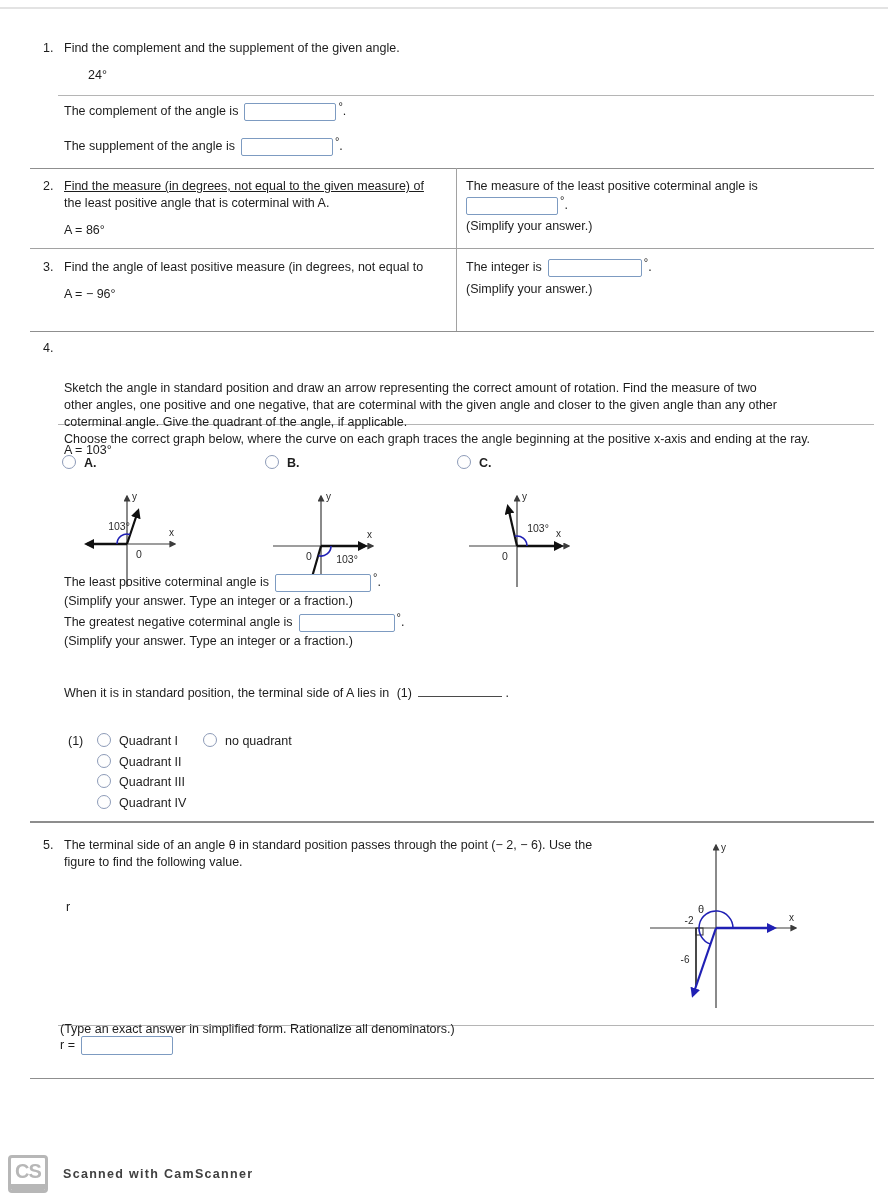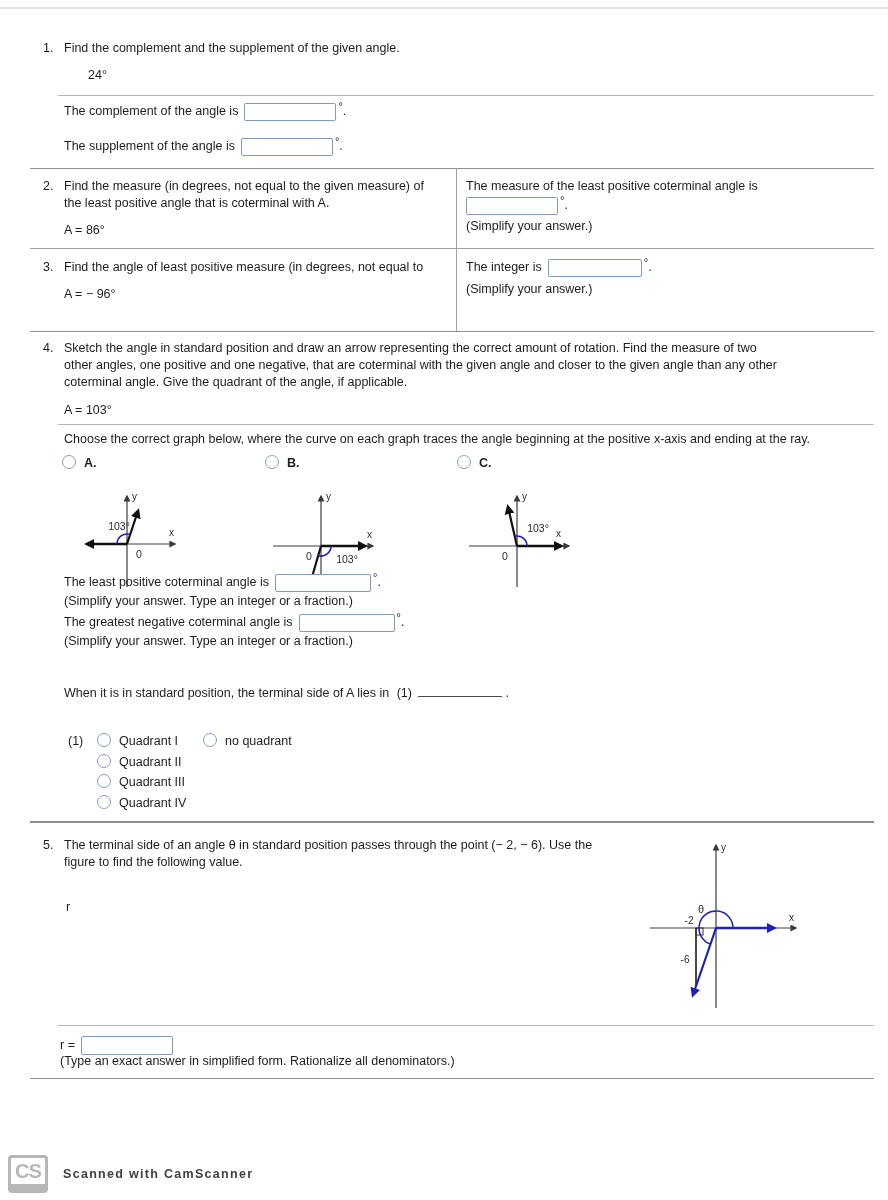--- a/index.html
+++ b/index.html
@@ -95,21 +95,21 @@
     <span>The complement of the angle is</span><input class="ibox" value="" style=""><span class="sfx"><span class="deg">°</span><span>.</span></span>
   </div>
   <div class="ansline" style="top:138px;left:64px;">
     <span>The supplement of the angle is</span><input class="ibox" value="" style=""><span class="sfx"><span class="deg">°</span><span>.</span></span>
   </div>
 
   <div style="position:absolute;top:178px;left:43px;width:405px;">
     <div class="qhead">
       <span class="qnum">2.</span>
       <span>
-        <span style="display:block;">Find the measure (in degrees, not equal to the given measure) of</span>
+        <span style="display:block;text-decoration:underline;">Find the measure (in degrees, not equal to the given measure) of</span>
         <span style="display:block;">the least positive angle that is coterminal with A.</span>
       </span>
     </div>
     <div style="margin-top:10px;margin-left:21px;">A = 86°</div>
   </div>
   <div style="position:absolute;top:178px;left:466px;width:400px;">
     <div>The measure of the least positive coterminal angle is</div>
     <div style="margin-top:2px;white-space:nowrap;">
       <input class="ibox" style="margin-left: 0px;" value=""><span class="sfx"><span class="deg">°</span><span>.</span></span>
     </div>
@@ -129,21 +129,21 @@
     <div style="white-space:nowrap;">
       <span>The integer is</span><input class="ibox" style="width: 86px;" value=""><span class="sfx"><span class="deg">°</span><span>.</span></span>
     </div>
     <div class="note" style="margin-top:4px;">(Simplify your answer.)</div>
   </div>
 
   <div style="position:absolute;top:340px;left:43px;width:812px;">
     <div class="qhead">
       <span class="qnum">4.</span>
       <span>
-        <span style="display:block;">Sketch the angle in standard position and draw an arrow representing the correct amount of rotation. Find the measure of two</span>
+        <span style="display:block;margin-top:40px;">Sketch the angle in standard position and draw an arrow representing the correct amount of rotation. Find the measure of two</span>
         <span style="display:block;">other angles, one positive and one negative, that are coterminal with the given angle and closer to the given angle than any other</span>
         <span style="display:block;">coterminal angle. Give the quadrant of the angle, if applicable.</span>
       </span>
     </div>
     <div style="margin-top:11px;margin-left:21px;">A = 103°</div>
   </div>
 
   <div style="position:absolute;top:431px;left:64px;">Choose the correct graph below, where the curve on each graph traces the angle beginning at the positive x-axis and ending at the ray.</div>
 
   <div class="options-row">
@@ -268,21 +268,21 @@
       <text x="49" y="91" font-size="10" text-anchor="middle">-2</text>
       <text x="45" y="130" font-size="10" text-anchor="middle">-6</text>
       <text x="149" y="88" font-size="10">x</text>
       <text x="81" y="18" font-size="10">y</text>
     </svg>
   </div>
 
   <div style="position:absolute;top:1036px;left:60px;white-space:nowrap;">
     <span>r =</span><input class="ibox" style="width: 84px; height: 17px;" value="">
   </div>
-  <div class="note" style="position:absolute;top:1053px;left:60px;">(Type an exact answer in simplified form. Rationalize all denominators.)</div>
+  <div class="note" style="position:absolute;top:1021px;left:60px;">(Type an exact answer in simplified form. Rationalize all denominators.)</div>
 
   <div class="footer">
     <div class="cslogo">
       <span>CS</span>
       <div class="csbar"></div>
     </div>
     <div class="fttext">Scanned with CamScanner</div>
   </div>
 </div>
 

